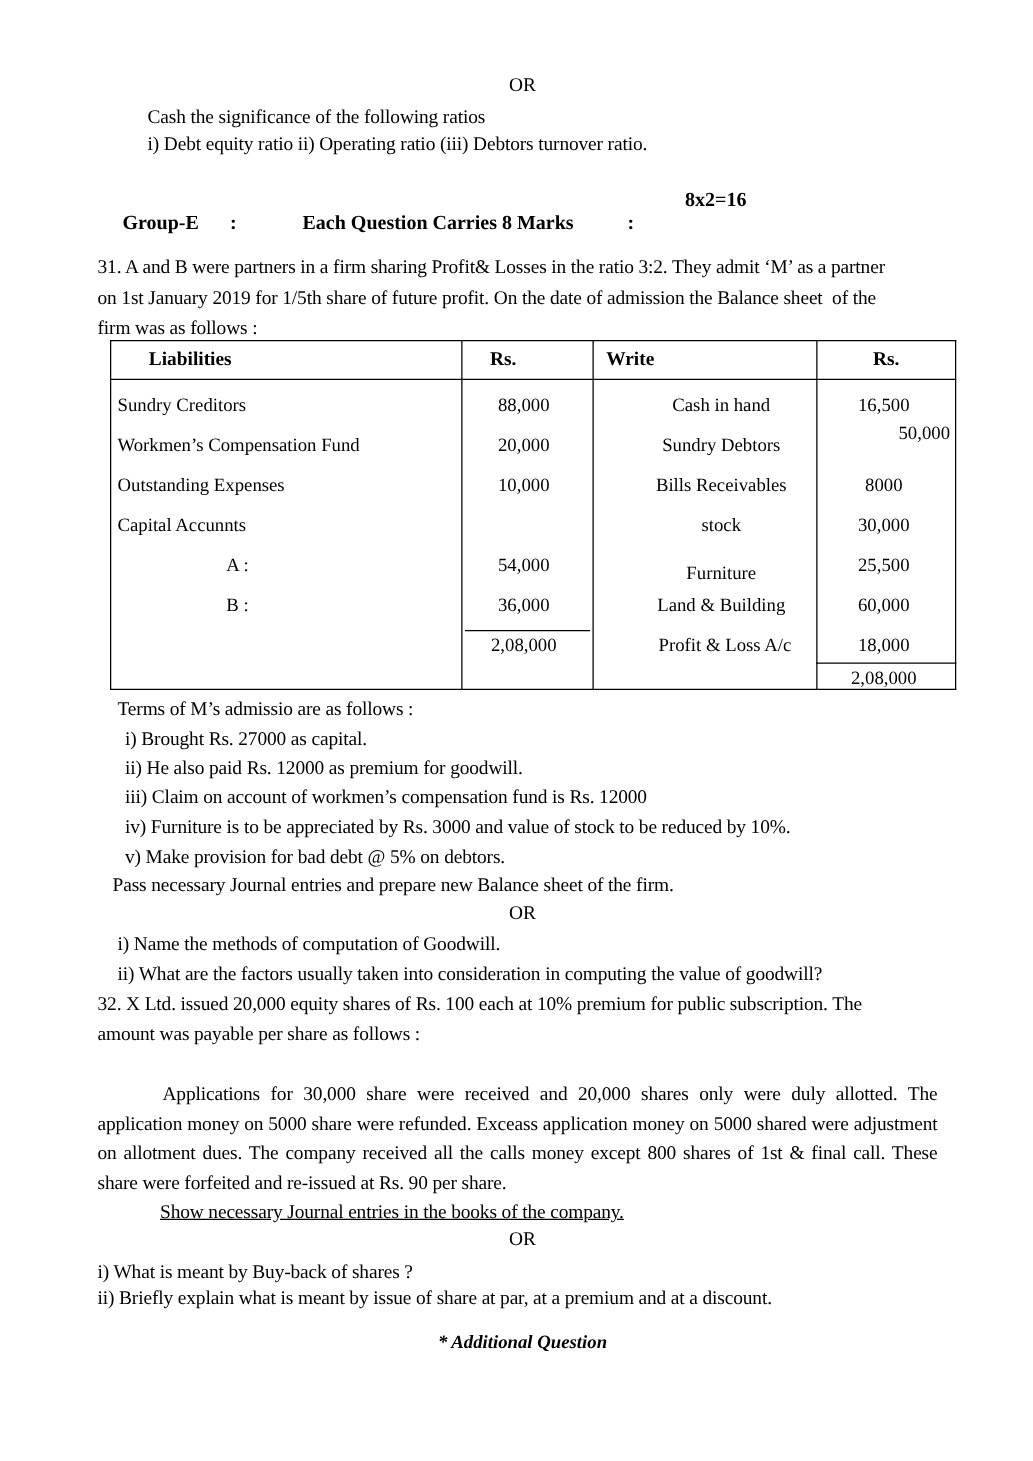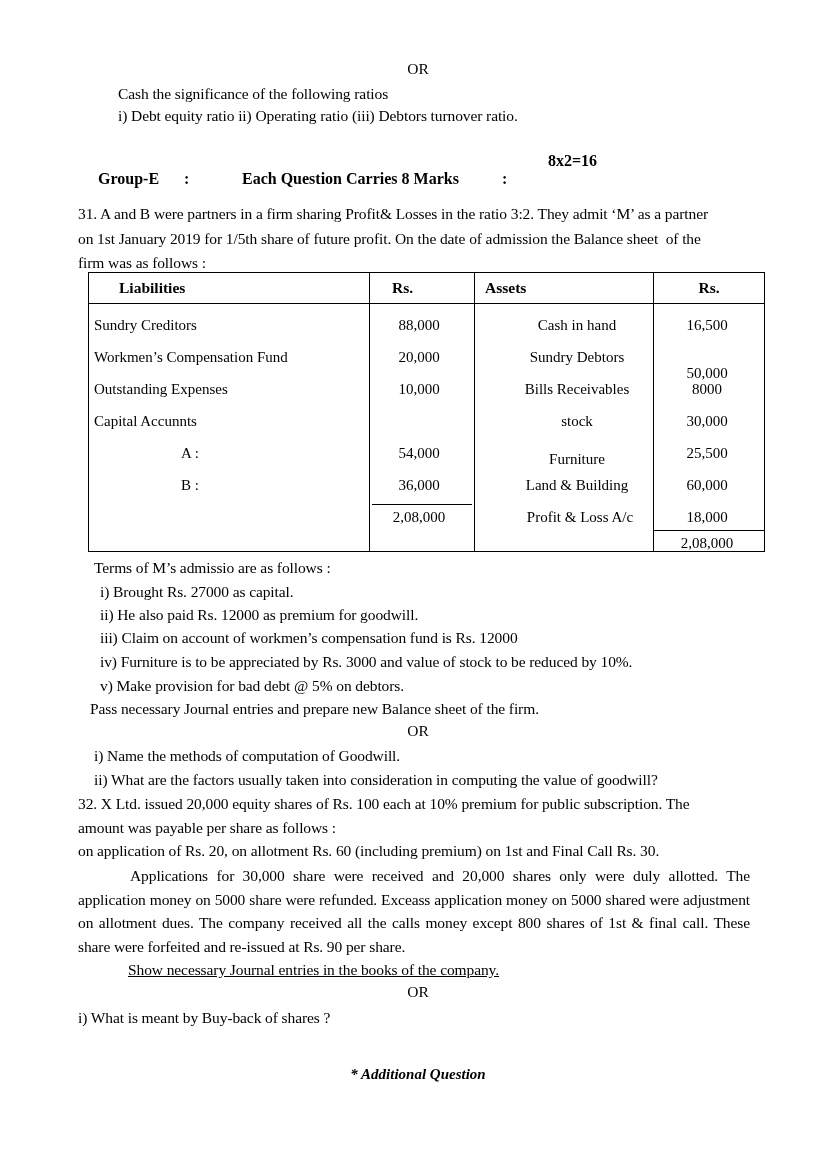--- a/index.html
+++ b/index.html
@@ -150,21 +150,21 @@
 
   <div class="line" style="left:78px; top:203px;">31. A and B were partners in a firm sharing Profit&amp; Losses in the ratio 3:2. They admit ‘M’ as a partner</div>
   <div class="line" style="left:78px; top:228px;">on 1st January 2019 for 1/5th share of future profit. On the date of admission the Balance sheet  of the</div>
   <div class="line" style="left:78px; top:252px;">firm was as follows :</div>
 
   <table id="balance-sheet">
     <thead>
       <tr>
         <th class="col-lia th-lia">Liabilities</th>
         <th class="col-rs1 th-rs1">Rs.</th>
-        <th class="col-ast th-ast">Assets</th>
+        <th class="col-ast th-ast">Write</th>
         <th class="col-rs2 th-rs2">Rs.</th>
       </tr>
     </thead>
     <tbody>
       <tr>
 
         <td class="col-lia">
           <div class="cellbox">
             <div class="row-txt lia-name" style="top:10px;">Sundry Creditors</div>
             <div class="row-txt lia-name" style="top:42px;">Workmen’s Compensation Fund</div>
@@ -195,21 +195,21 @@
             <div class="row-txt ast-name" style="top:106px;">stock</div>
             <div class="row-txt ast-name" style="top:144px;">Furniture</div>
             <div class="row-txt ast-wide" style="top:170px;">Land &amp; Building</div>
             <div class="row-txt ast-wide" style="top:202px; padding-left:32px;">Profit &amp; Loss A/c</div>
           </div>
         </td>
 
         <td class="col-rs2">
           <div class="cellbox">
             <div class="row-txt rs2-val" style="top:10px;">16,500</div>
-            <div class="row-txt rs2-val" style="top:58px;">50,000</div>
+            <div class="row-txt rs2-val" style="top:32px;text-align:right;">50,000</div>
             <div class="row-txt rs2-val" style="top:74px;">8000</div>
             <div class="row-txt rs2-val" style="top:106px;">30,000</div>
             <div class="row-txt rs2-val" style="top:138px;">25,500</div>
             <div class="row-txt rs2-val" style="top:170px;">60,000</div>
             <div class="row-txt rs2-val" style="top:202px;">18,000</div>
             <div class="rule-full" style="top:226px;"></div>
             <div class="row-txt rs2-val" style="top:228px;">2,08,000</div>
           </div>
         </td>
       </tr>
@@ -226,29 +226,29 @@
 
   <div class="or" style="top:722px;">
     <span>OR</span>
   </div>
 
   <div class="line" style="left:94px; top:745px;">i) Name the methods of computation of Goodwill.</div>
   <div class="line" style="left:94px; top:769px;">ii) What are the factors usually taken into consideration in computing the value of goodwill?</div>
 
   <div class="line" style="left:78px; top:793px;">32. X Ltd. issued 20,000 equity shares of Rs. 100 each at 10% premium for public subscription. The</div>
   <div class="line" style="left:78px; top:817px;">amount was payable per share as follows :</div>
-  <div class="line" style="left:78px; top:840px;">on application of Rs. 20, on allotment Rs. 60 (including premium) on 1st and Final Call Rs. 30.</div>
 
   <div class="just" style="left:78px; top:864px; width:672px; text-indent:52px;">Applications for 30,000 share were received and 20,000 shares only were duly allotted. The application money on 5000 share were refunded. Exceass application money on 5000 shared were adjustment on allotment dues. The company received all the calls money except 800 shares of 1st &amp; final call. These share were forfeited and re-issued at Rs. 90 per share.</div>
 
   <div class="line" style="left:128px; top:959px;text-decoration:underline;">Show necessary Journal entries in the books of the company.</div>
 
   <div class="or" style="top:983px;">
     <span>OR</span>
   </div>
 
   <div class="line" style="left:78px; top:1007px;">i) What is meant by Buy-back of shares ?</div>
+  <div class="line" style="left:78px; top:1028px;">ii) Briefly explain what is meant by issue of share at par, at a premium and at a discount.</div>
 
   <div class="or bi" style="top:1066px; font-size:15px;">
     <span>* Additional Question</span>
   </div>
 
 </div>
 
 </body></html>

